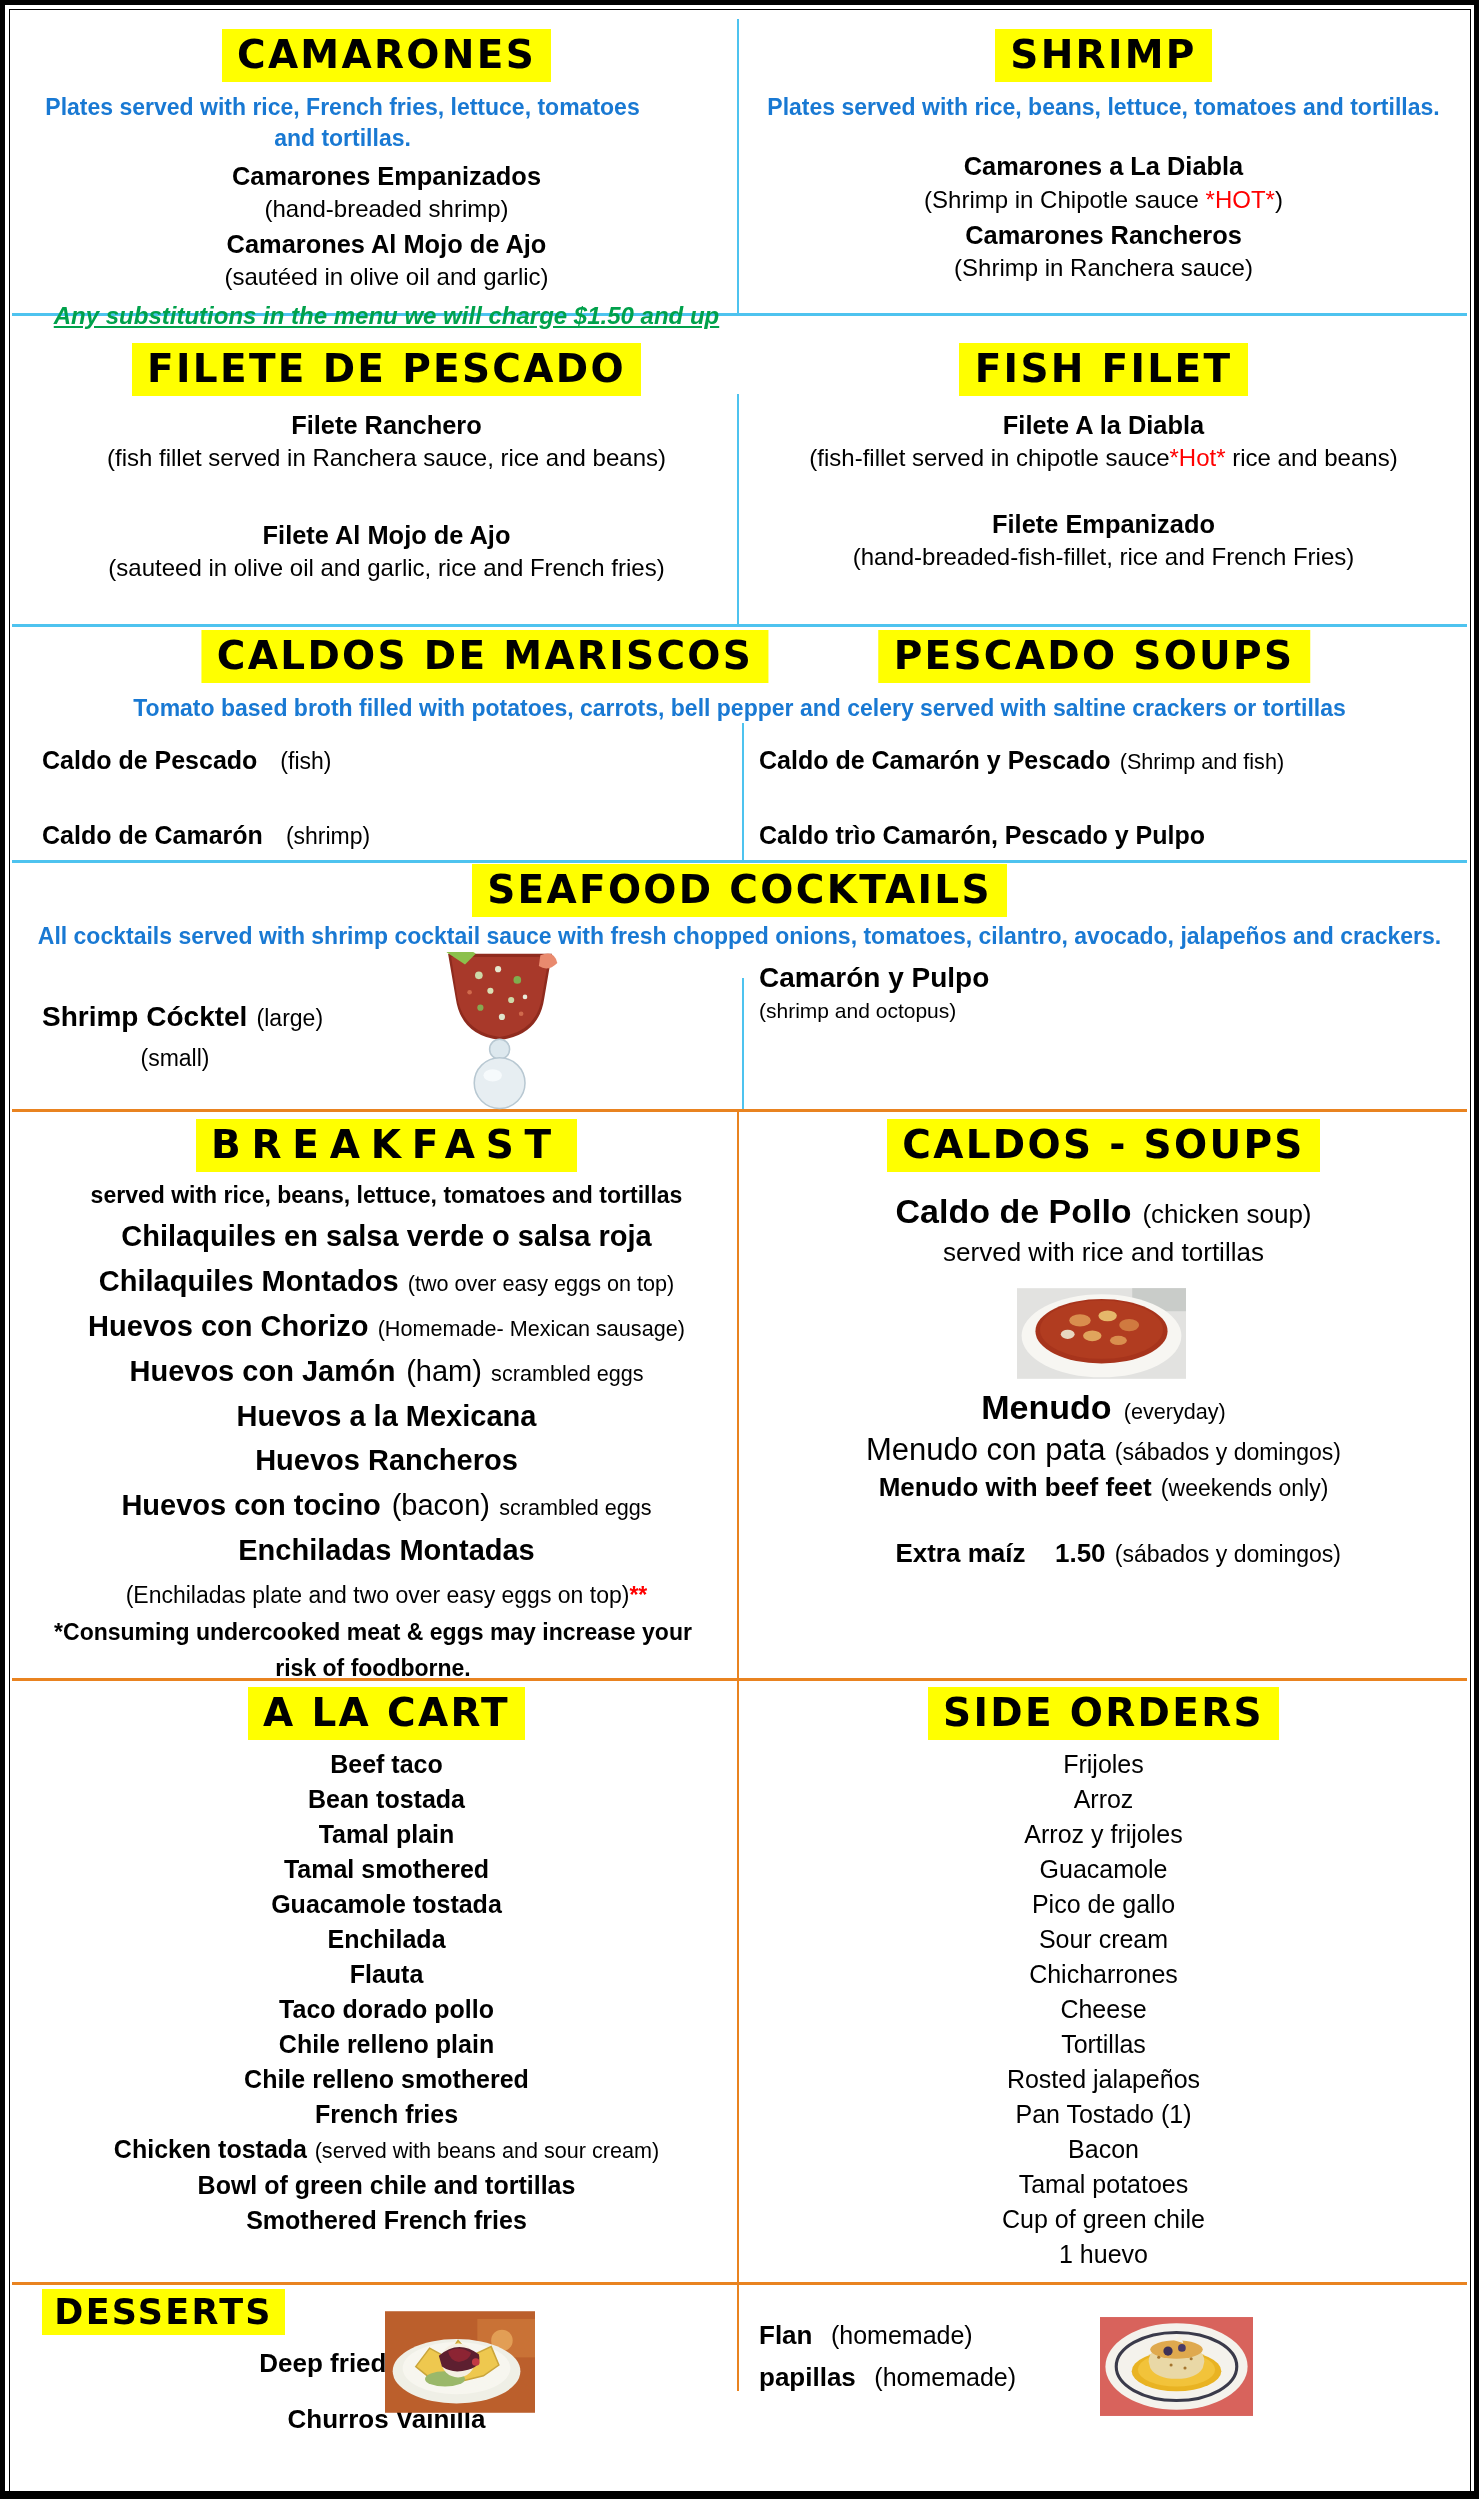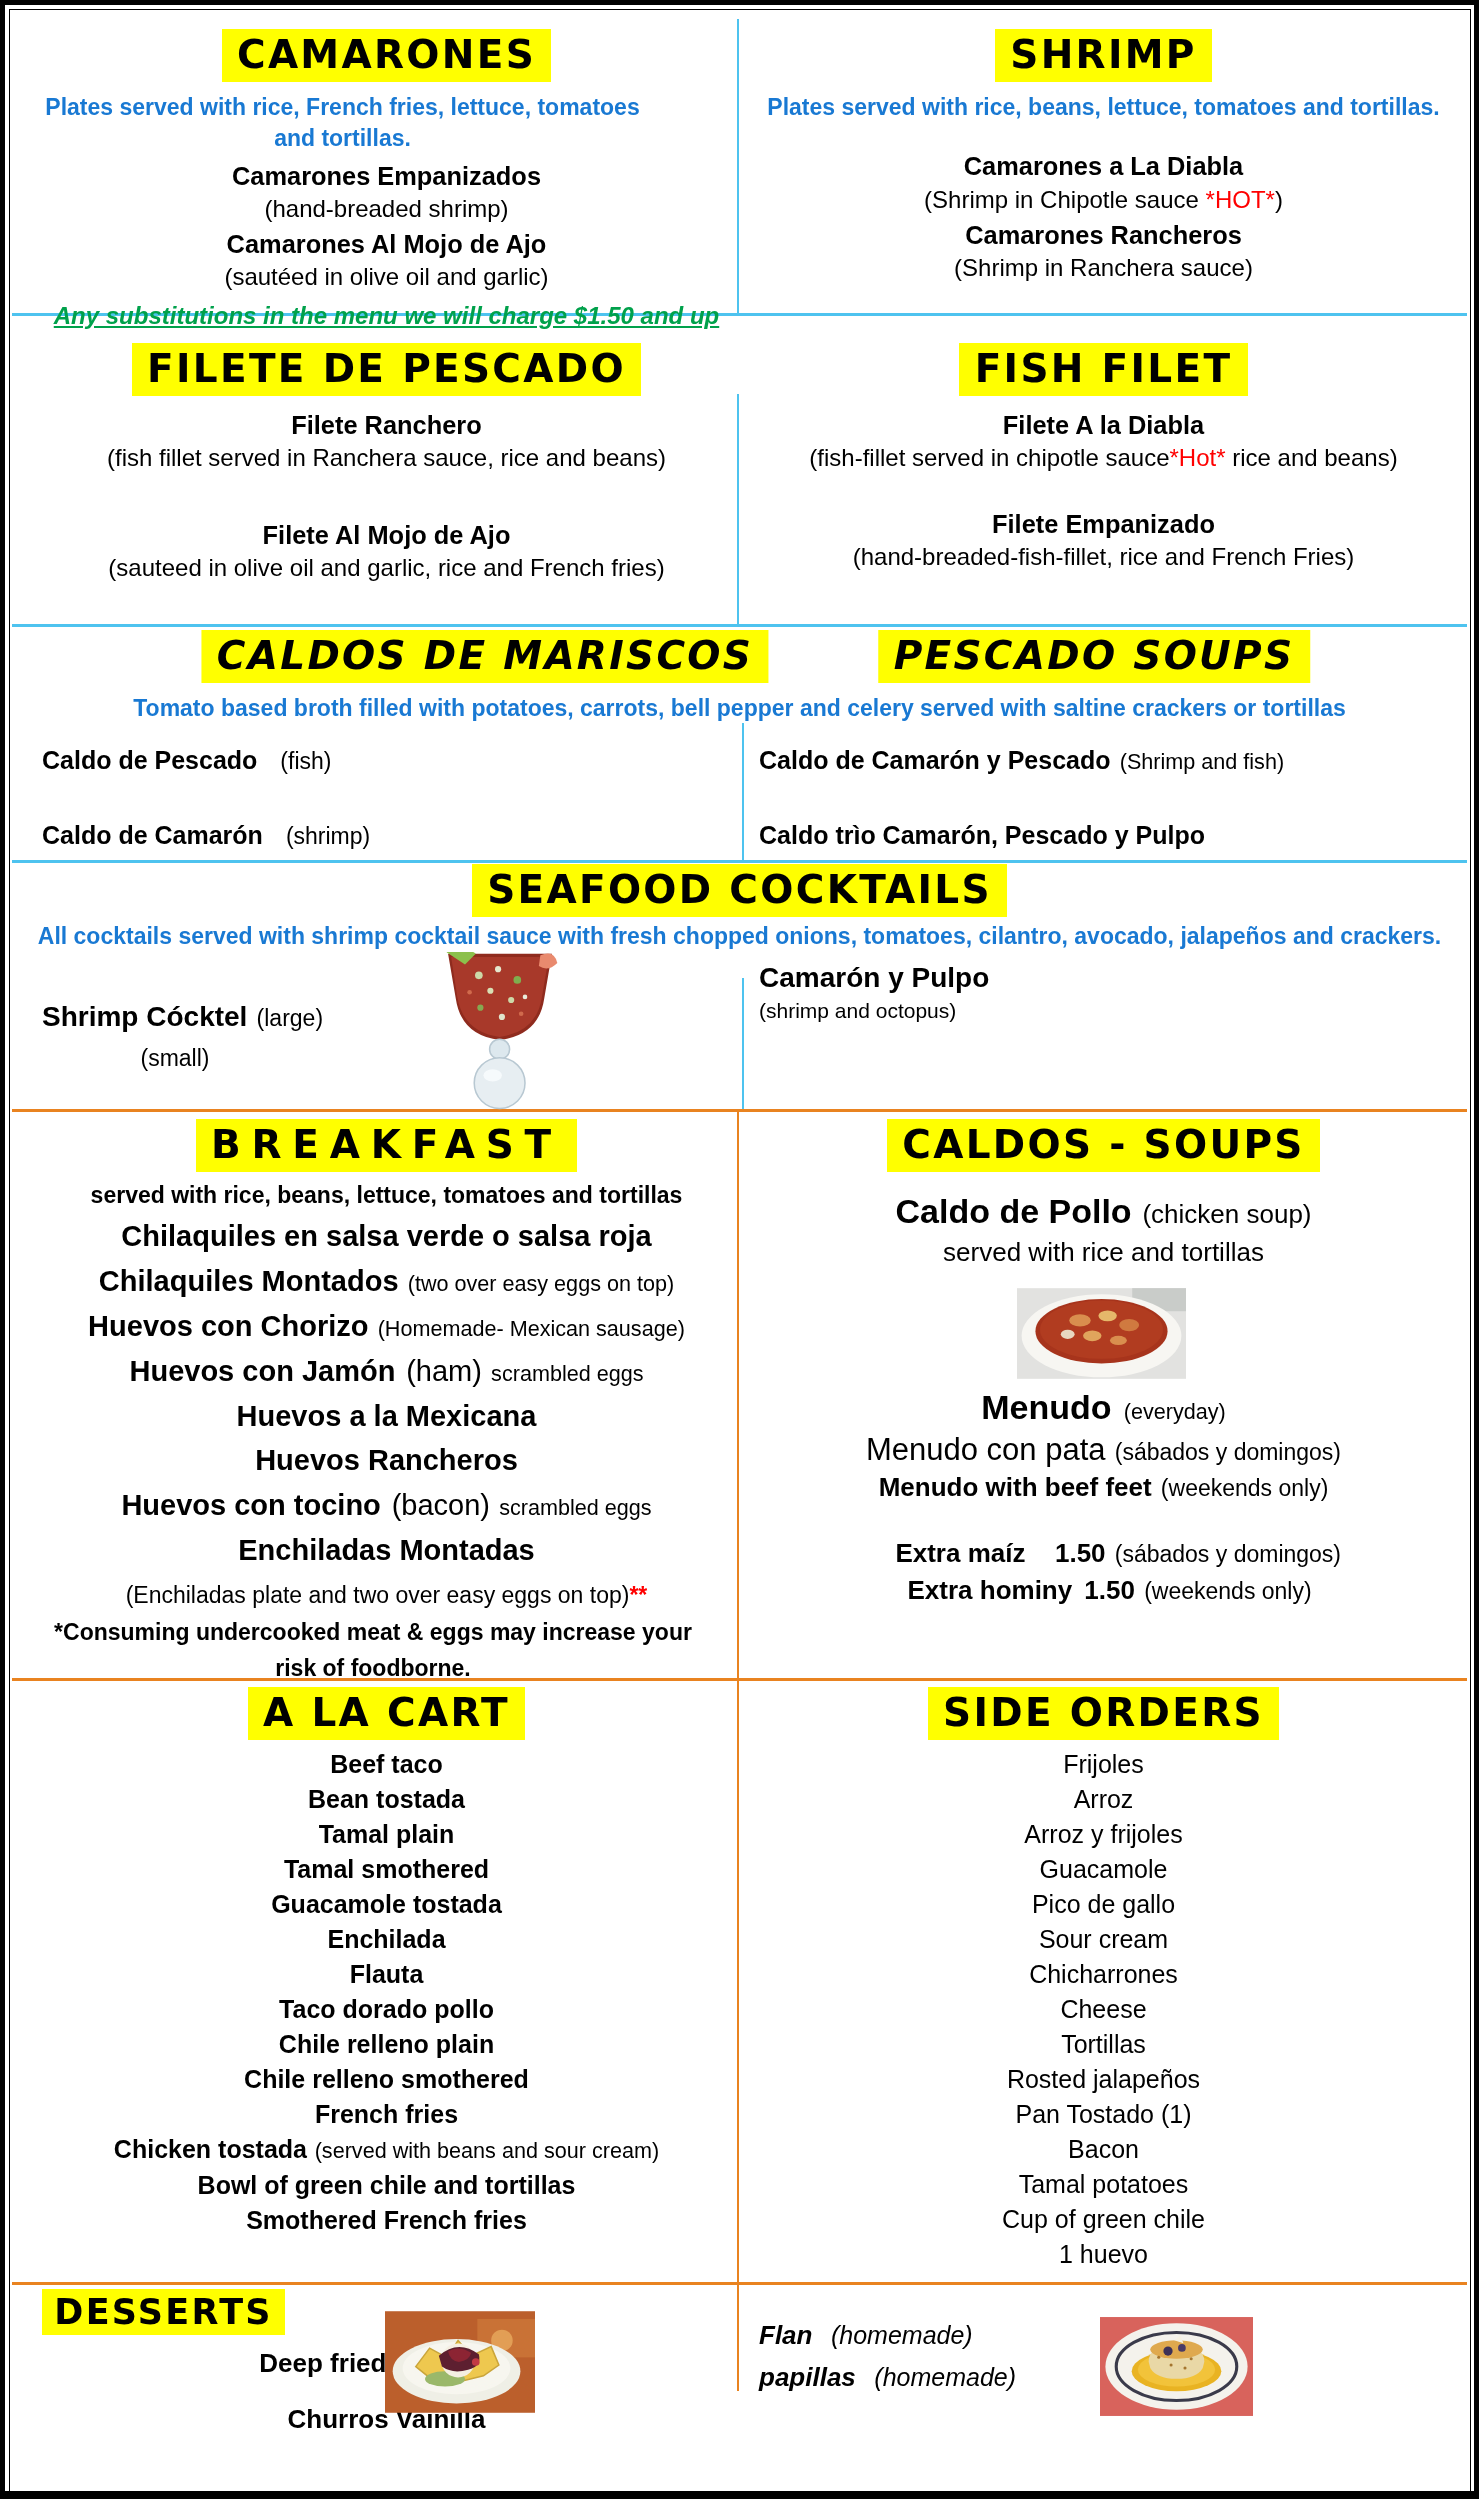--- a/index.html
+++ b/index.html
@@ -32,21 +32,21 @@
   .mi-desc{margin-top:3.1px;font-size:24px;line-height:28px;}
   .first-gap{margin-top:28px;}
   .mt18{margin-top:14px;}
   .mt48{margin-top:37px;}
   .mt62{margin-top:48px;}
   .green-note{margin-top:10.8px;color:var(--green_note);font-size:24px;font-weight:bold;
               font-style:italic;text-decoration:underline;}
   .red-seg{color:var(--red_accent);}
 
   
-  .abs{position:absolute;font-style:italic;}
+  .abs{position:absolute;}
   .s3sub{position:absolute;top:695px;left:0;width:100%;text-align:center;
          color:var(--blue_text);font-weight:bold;font-size:23px;}
   .caldo-line{position:absolute;white-space:nowrap;}
   .cl-name{font-size:25px;font-weight:bold;}
   .cl-paren{font-size:23px;margin-left:23px;}
   .cl-paren-sm{font-size:21.6px;margin-left:9.2px;}
 
   
   .ctrw{position:absolute;left:0;width:100%;text-align:center;}
   .s4sub{top:923px;color:var(--blue_text);font-weight:bold;font-size:23px;}
@@ -244,21 +244,20 @@
       <ellipse cx="146" cy="48" rx="13" ry="8" fill="#d07a40"></ellipse>
       <ellipse cx="98" cy="62" rx="12" ry="7" fill="#e0a55c"></ellipse>
       <ellipse cx="132" cy="68" rx="11" ry="6" fill="#d98e4e"></ellipse>
       <ellipse cx="66" cy="60" rx="9" ry="6" fill="#e8d8c0"></ellipse>
     </svg>
 
     <div class="cs-menudo1"><span class="cs-big-name">Menudo</span><span class="cs-paren28">(everyday)</span></div>
     <div class="cs-menudo2"><span class="cs-name40">Menudo con pata</span><span class="cs-paren30">(sábados y domingos)</span></div>
     <div class="cs-menudo3"><span class="cs-name34">Menudo with beef feet</span><span class="cs-paren30">(weekends only)</span></div>
     <div class="cs-extra1"><span class="x-name">Extra maíz</span><span class="x-price">1.50</span><span class="cs-paren30">(sábados y domingos)</span></div>
-    <div class="cs-extra2"><span class="x-name">Extra hominy</span><span class="x-price">1.50</span><span class="cs-paren30">(weekends only)</span></div>
   </div>
 
   <div class="col" style="left:42px;top:1687px">
     <div class="hdr center">A LA CART</div>
     <div class="al-list">
 
         <div class="al-item"><span>Beef taco</span></div>
 
         <div class="al-item"><span>Bean tostada</span></div>
 

